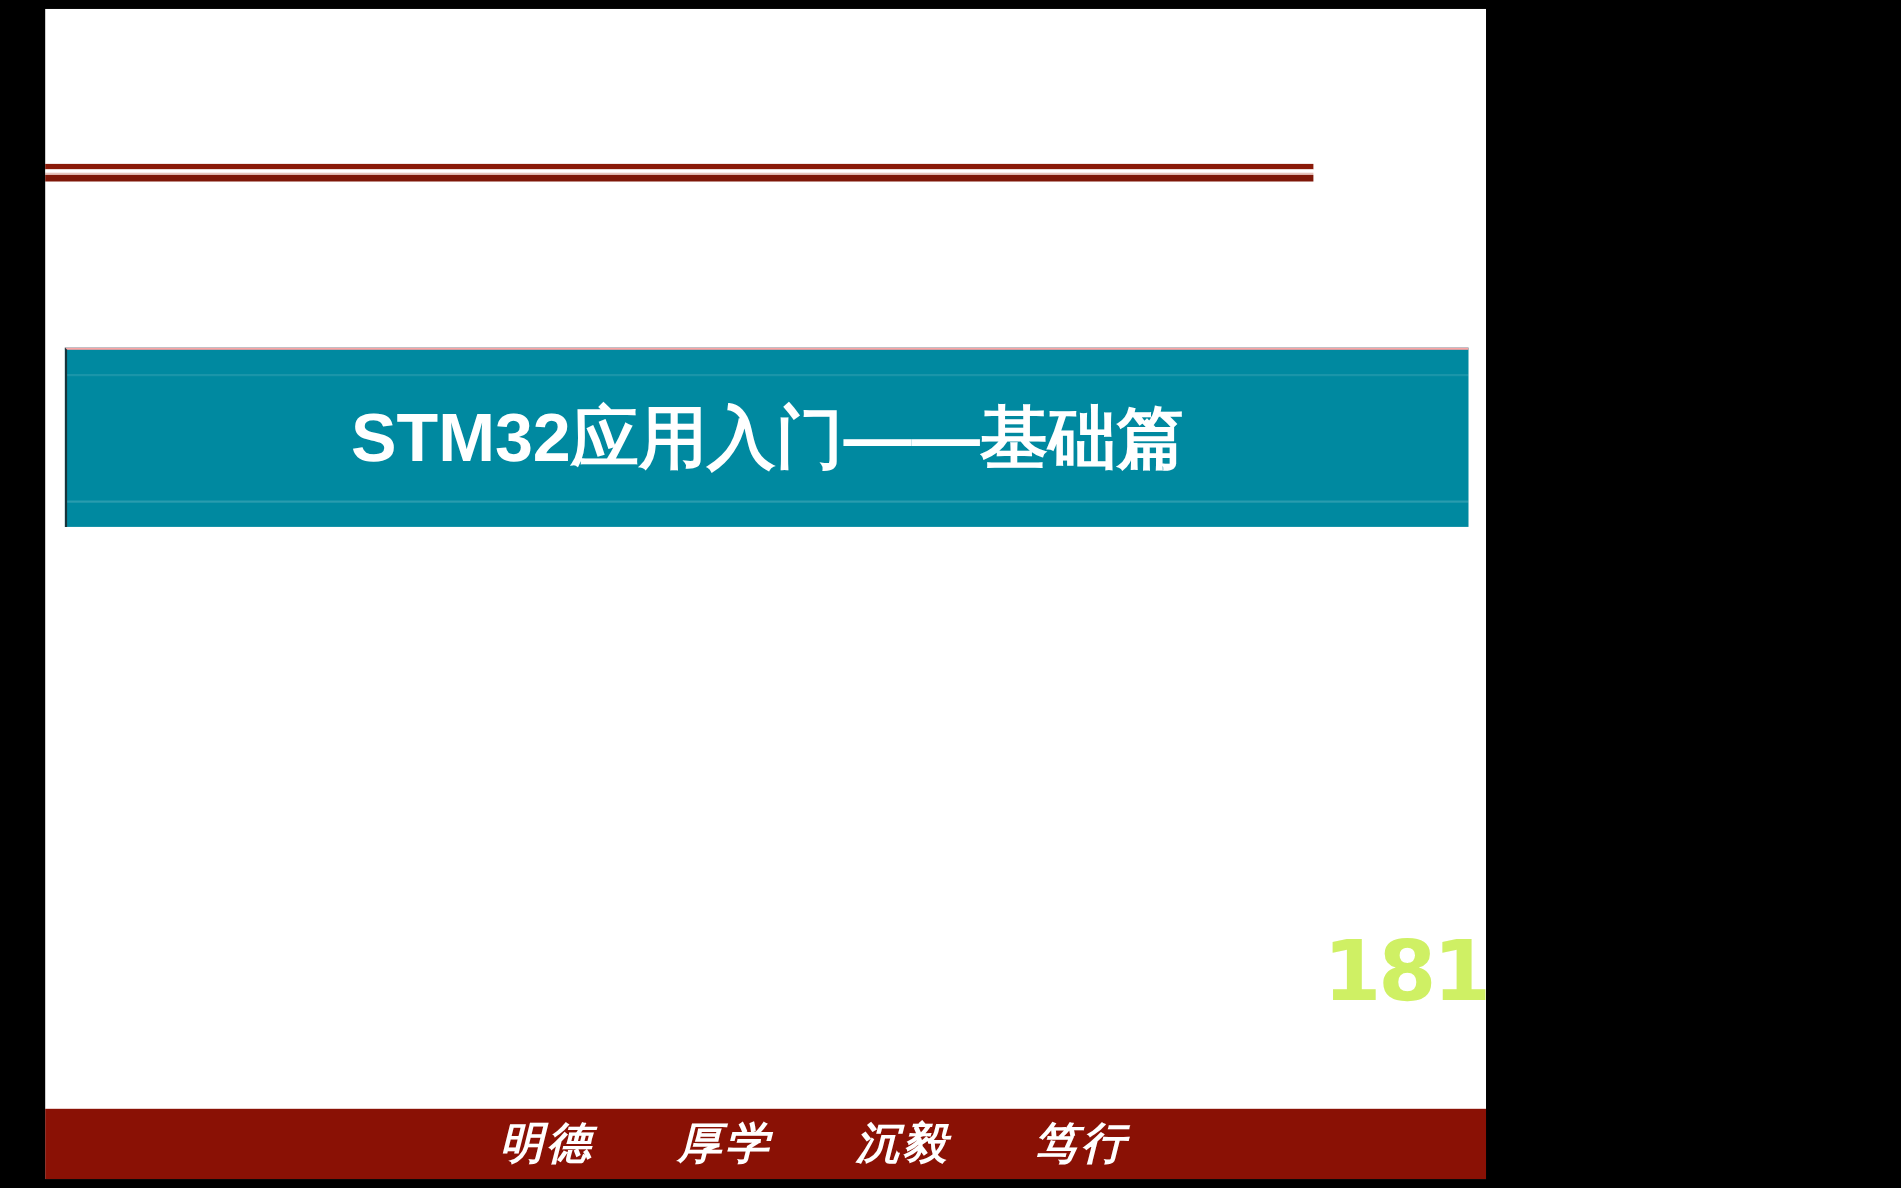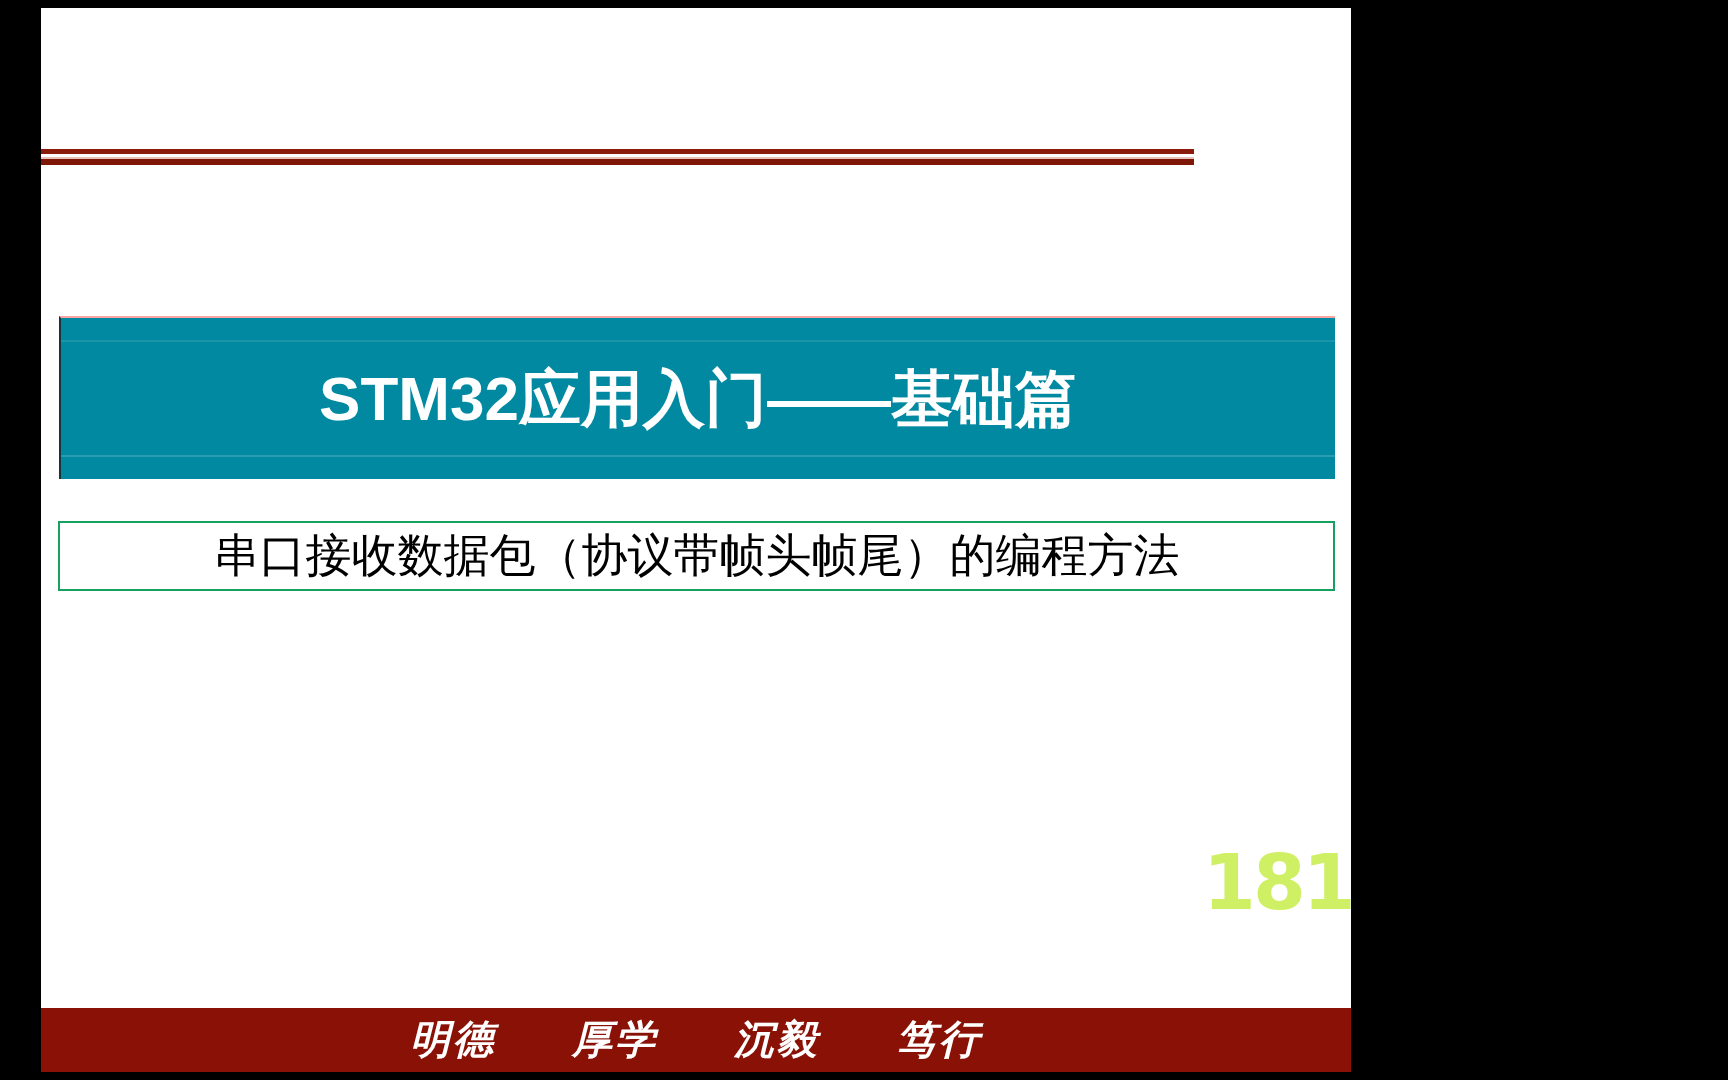--- a/index.html
+++ b/index.html
@@ -149,20 +149,21 @@
     position: absolute;
     left: 0px;
     bottom: 0px;
     width: 1310px;
     height: 64px;
     background: #8A1105;
     display: flex;
     align-items: center;
     justify-content: center;
     z-index: 6;
+    padding-left: 44px;
   }
   .motto-word {
     color: #ffffff;
     font-family: "Liberation Serif", "DejaVu Serif", serif;
     font-weight: bold;
     font-style: italic;
     font-size: 40px;
     line-height: 1;
     margin: 0 38px;
     letter-spacing: 3px;
@@ -211,23 +212,20 @@
       <div class="rule-thin"></div>
       <div class="rule-thick-bottom"></div>
     </div>
 
     <div id="title-box">
       <div id="title-inner-rule-top"></div>
       <div id="title-inner-rule"></div>
       <div id="title-text">STM32应用入门——基础篇</div>
     </div>
 
-    <div id="subtitle-box">
-      <div id="subtitle-text">串口接收数据包（协议带帧头帧尾）的编程方法</div>
-    </div>
 
     <div id="logo">
       <div id="logo-digits">1812</div>
 
     </div>
 
     <div id="footer-bar">
       <span class="motto-word">明德</span>
       <span class="motto-word">厚学</span>
       <span class="motto-word">沉毅</span>

